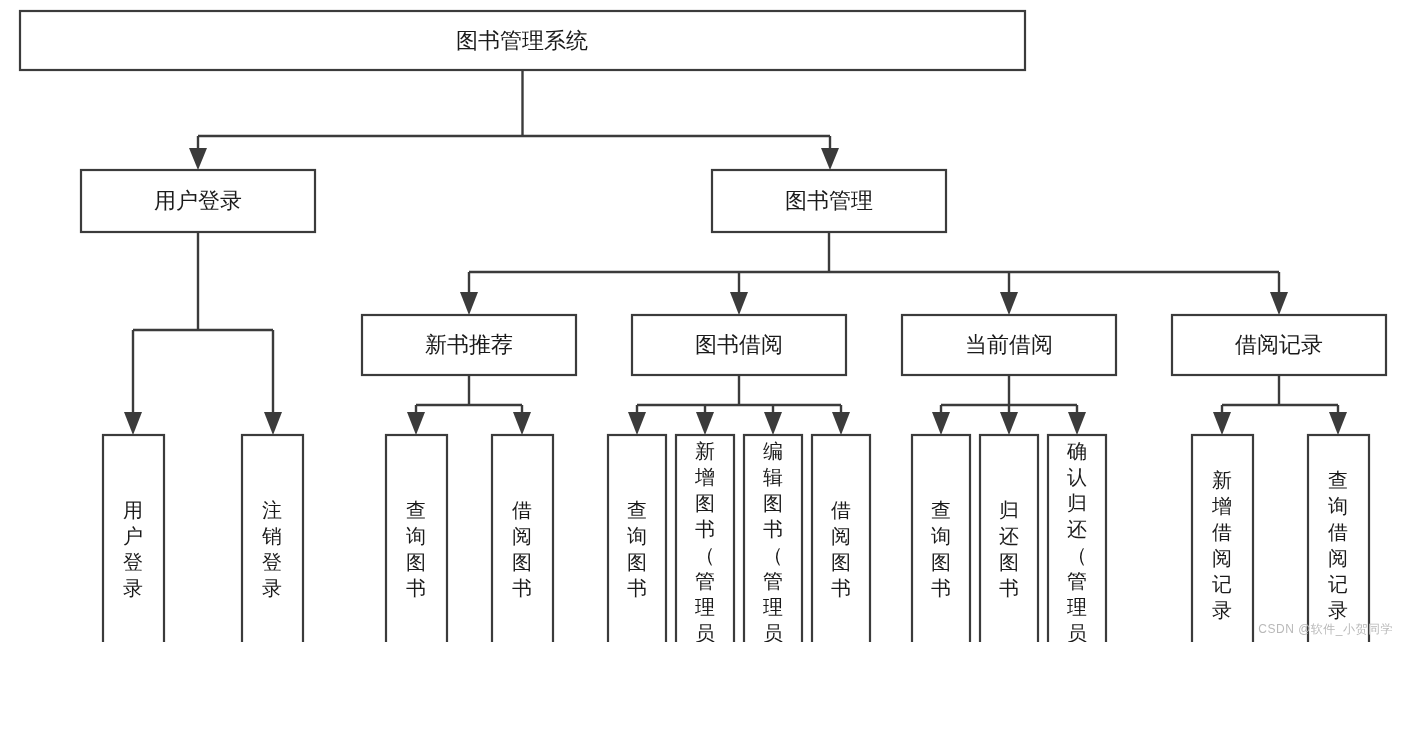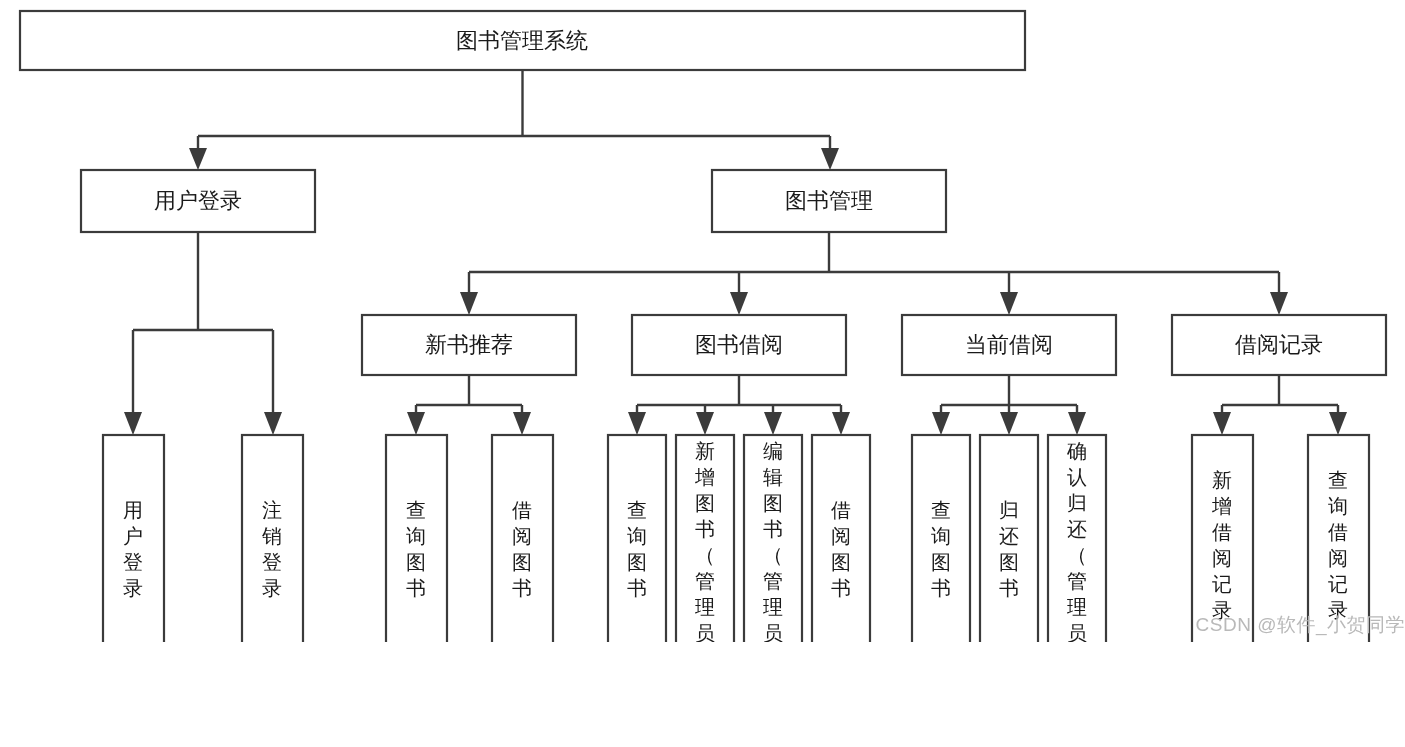--- a/index.html
+++ b/index.html
@@ -48,24 +48,24 @@
     dominant-baseline: middle;
   }
   .node-label-v {
     font-family: "Liberation Sans", "DejaVu Sans", sans-serif;
     font-size: 20px;
     fill: #1a1a1a;
     text-anchor: middle;
   }
   .watermark {
     position: absolute;
-    right: 0;
+    right: 12px;
     bottom: 4px;
     font-family: "Liberation Sans", "DejaVu Sans", sans-serif;
-    font-size: 19px;
+    font-size: 12px;
     color: #b9b9b9;
     letter-spacing: 0.5px;
     white-space: nowrap;
     pointer-events: none;
   }
 </style>
 </head>
 <body>
 
 <div id="diagram-root">

